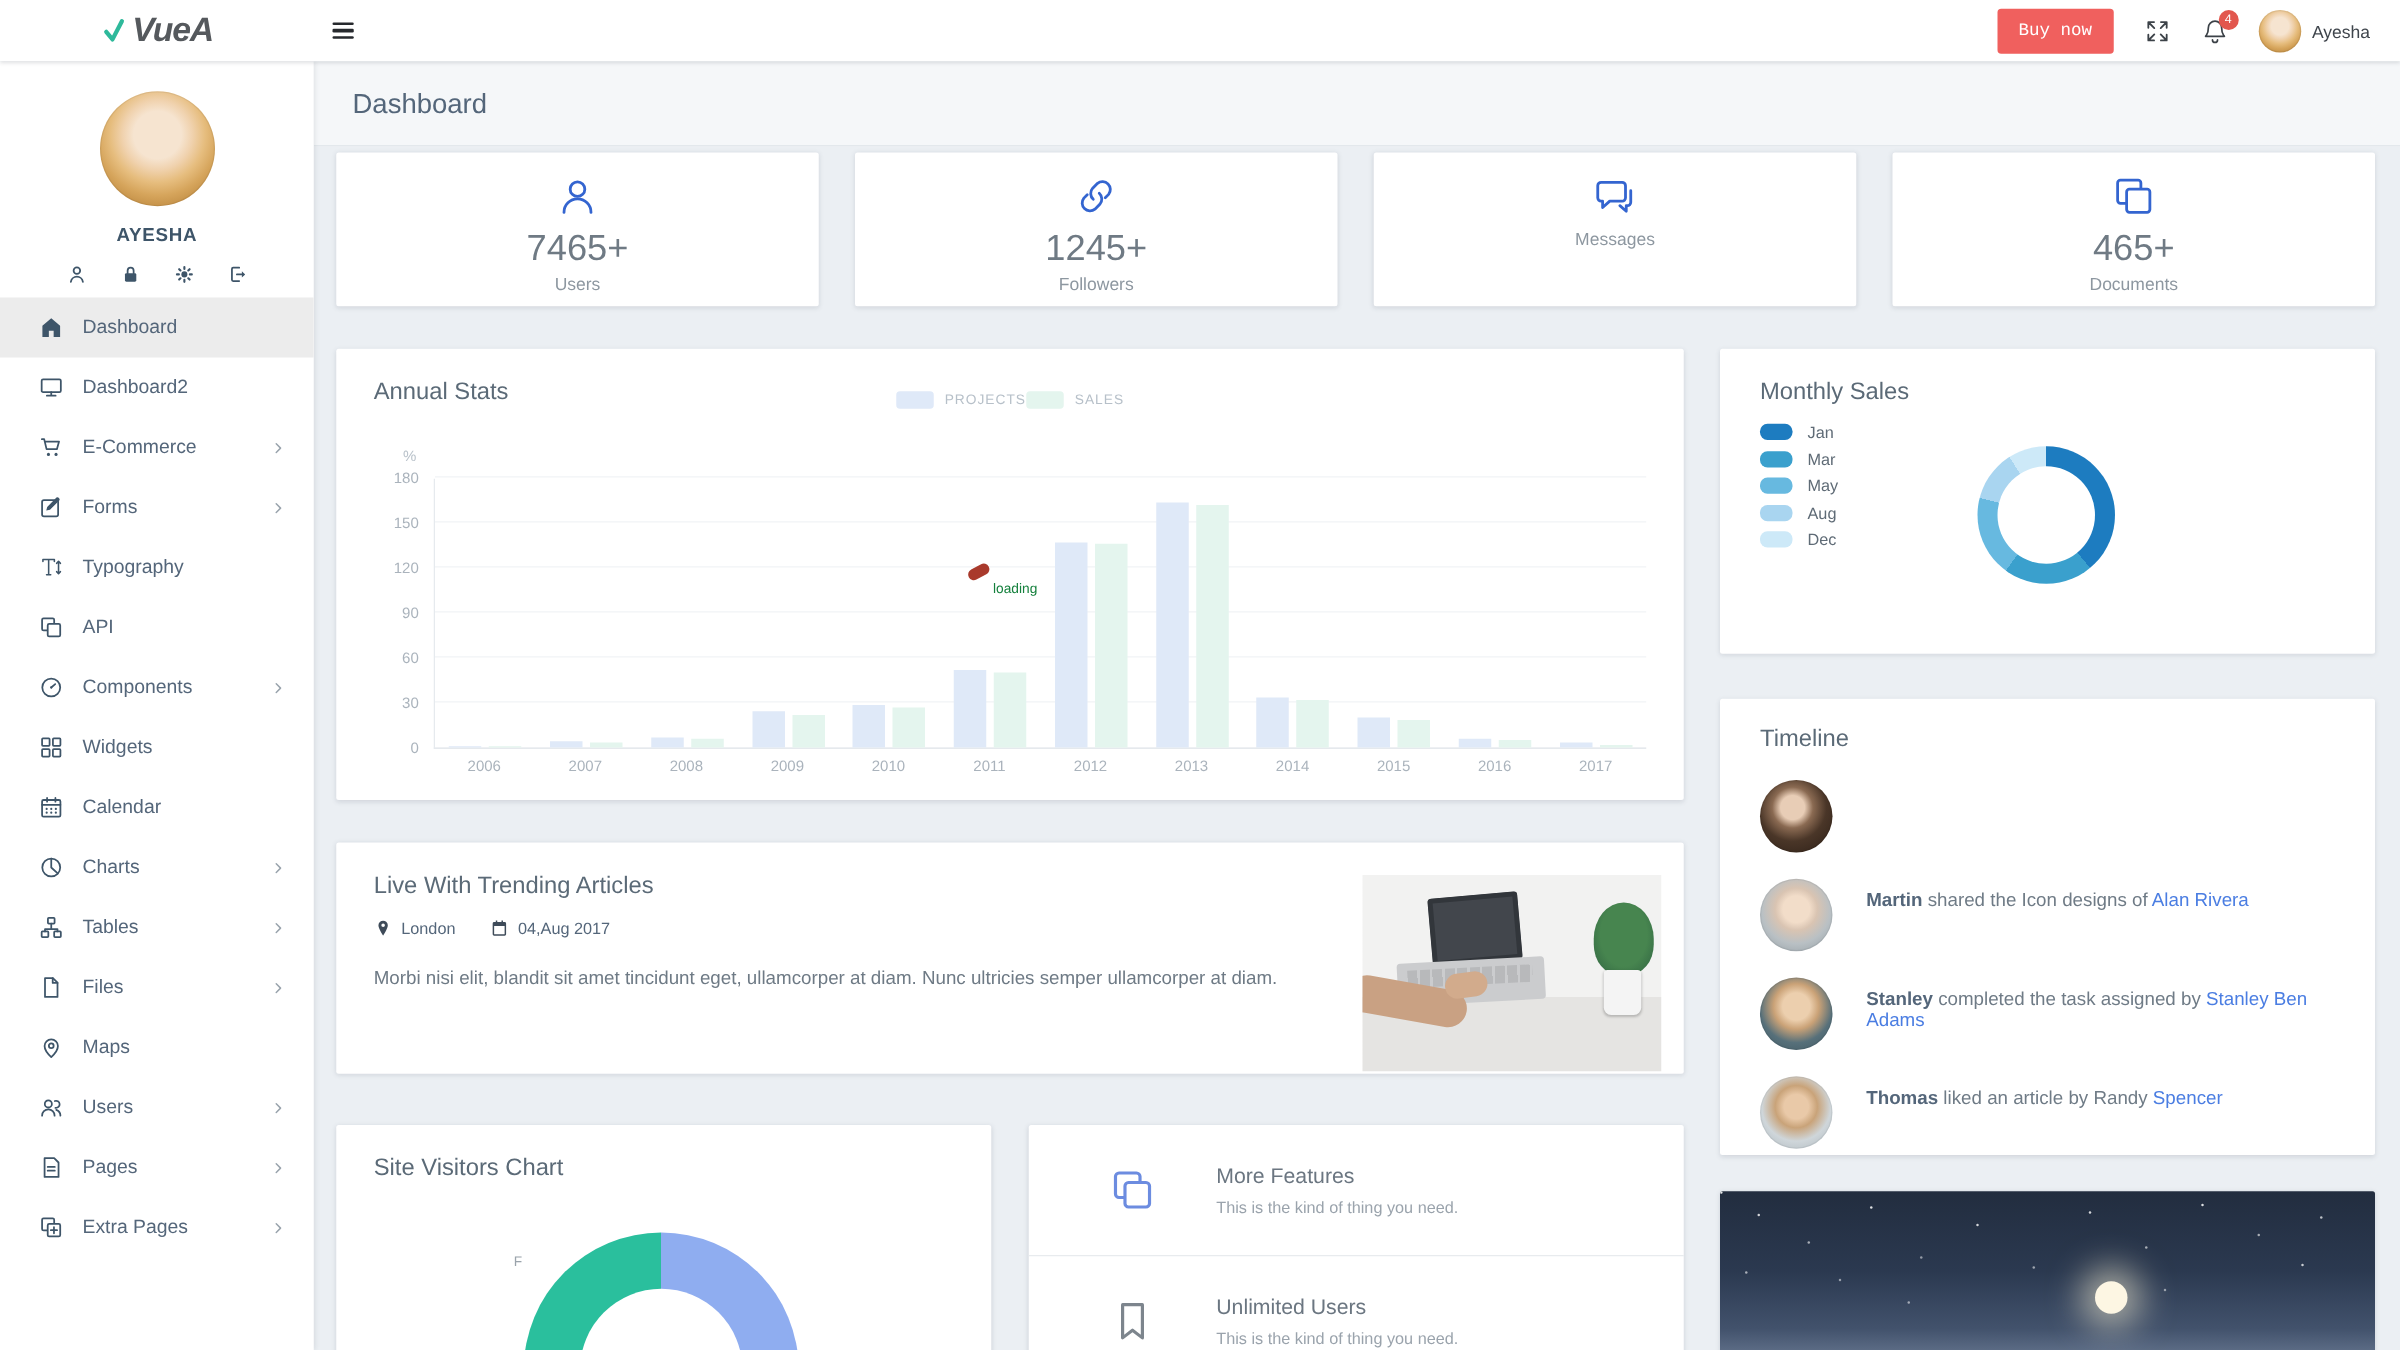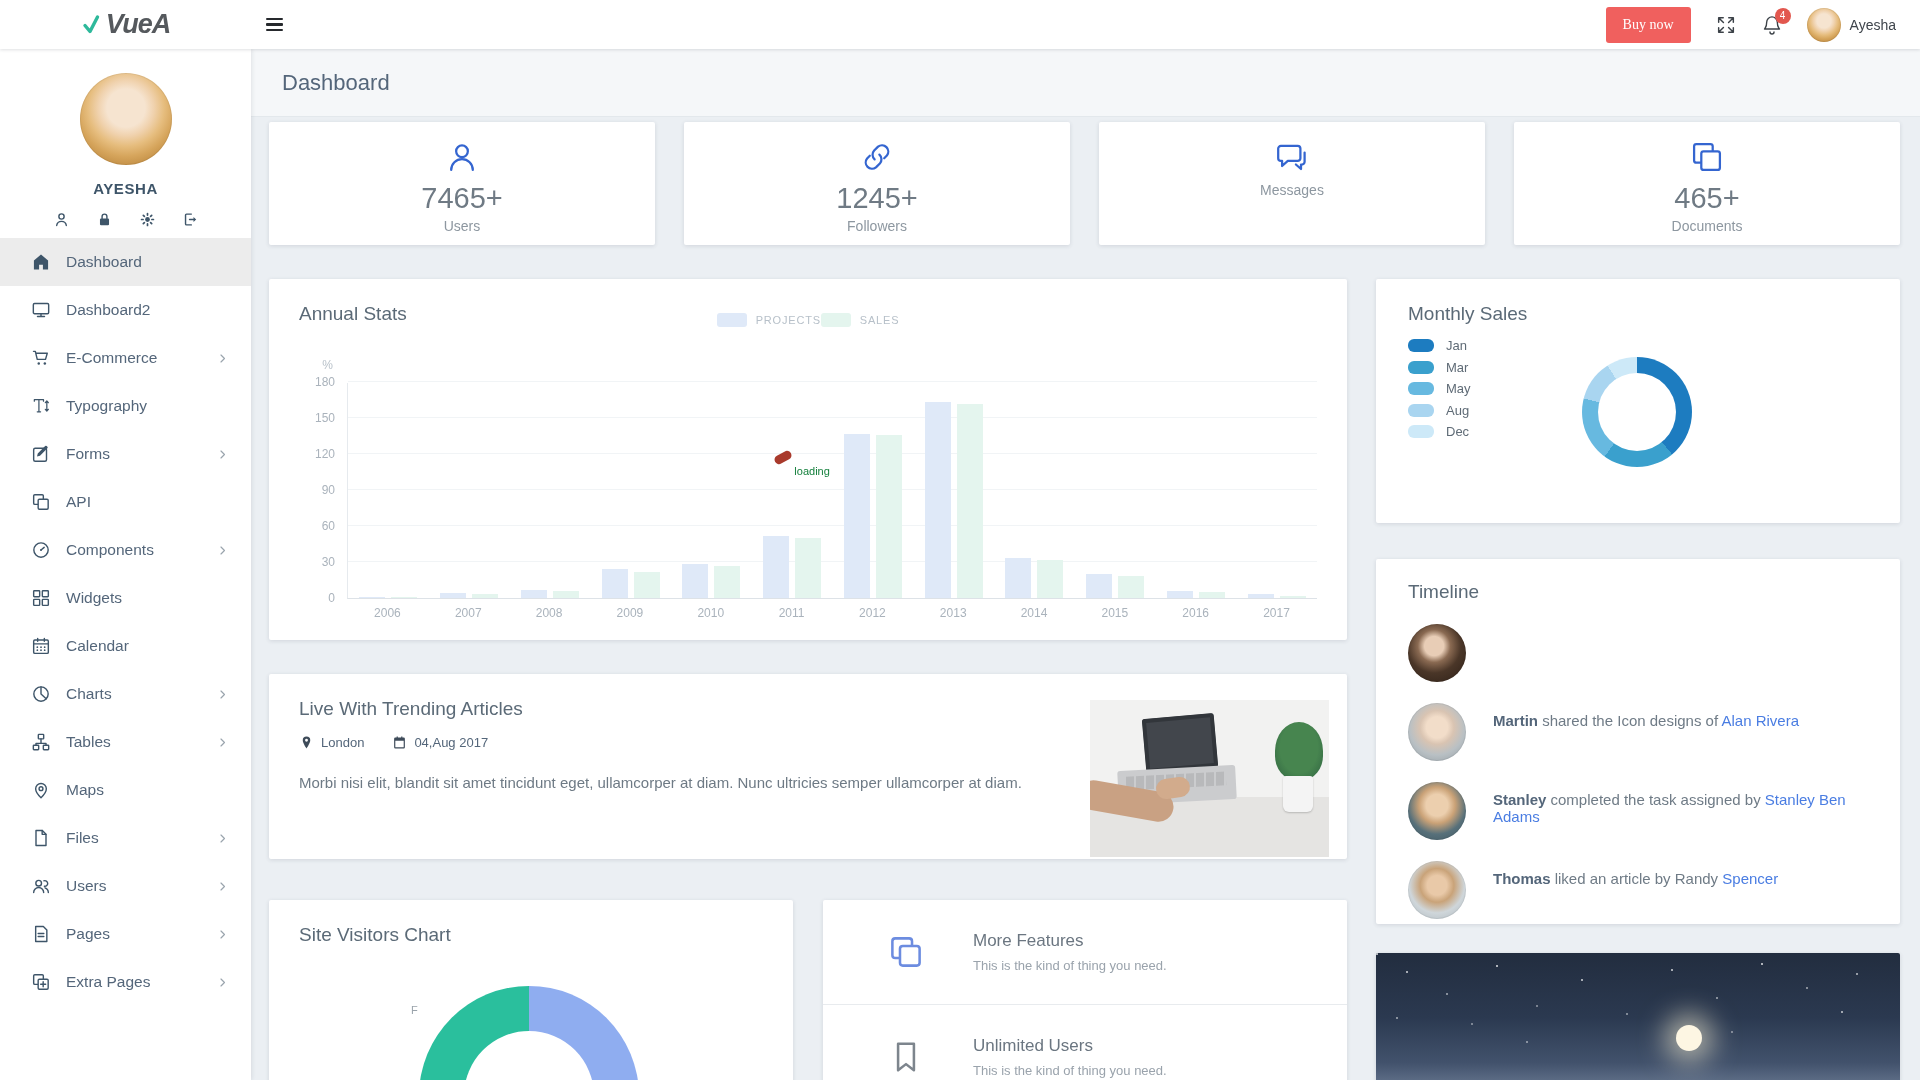--- a/index.html
+++ b/index.html
@@ -10,21 +10,21 @@
   .topbar{height:49px;background:#fff;display:flex;align-items:center;
     box-shadow:0 1px 3px rgba(40,50,60,.15);position:relative;z-index:20}
   .logo{width:251px;display:flex;align-items:center;justify-content:center;gap:1px;cursor:pointer}
   .logo svg{width:24px;height:24px;color:#2eb99b}
   .brand{font-size:27px;font-weight:bold;font-style:italic;color:#55595d;letter-spacing:-1px}
   .hamburger{margin-left:15px;width:26px;height:26px;border:none;background:none;cursor:pointer;
     display:flex;flex-direction:column;justify-content:center;gap:3px}
   .hamburger span{display:block;width:17px;height:2.6px;background:#26292d;border-radius:1px}
   .top-right{margin-left:auto;display:flex;align-items:center;gap:24px;padding-right:24px}
   .buy{background:#f0605e;color:#fff;border:none;border-radius:3px;padding:10px 17px;
-    font-size:14px;cursor:pointer;font-family:Liberation Serif, serif}
+    font-size:14px;cursor:pointer;font-family:Liberation Mono, monospace}
   .icon-btn{background:none;border:none;cursor:pointer;position:relative;color:#3c4248}
   .icon-btn svg{width:22px;height:22px}
   .badge{position:absolute;top:-6px;right:-8px;background:#e2574e;color:#fff;border-radius:50%;
     width:16px;height:16px;font-size:10px;display:flex;align-items:center;justify-content:center}
   .userchip{display:flex;align-items:center;gap:9px;cursor:pointer}
   .av-ayesha{border-radius:50%;background:
     radial-gradient(circle at 50% 38%,#f6e4d0 0 26%,#f0d2ae 38%,#e6bd7e 52%,#d6a55c 66%,#c08c43 82%,#a87b3c 100%);
     box-shadow:inset 0 0 0 1px rgba(0,0,0,.06)}
   .top-avatar{width:34px;height:34px}
   .top-name{font-size:14px;color:#3f454c}
@@ -263,40 +263,40 @@
           </span>
     <span>E-Commerce</span>
     <span class="nav-chev">
             <svg viewBox="0 0 24 24" fill="none" stroke="currentColor" stroke-width="2.2" stroke-linecap="round" stroke-linejoin="round">
               <path d="m9.2 5.6 6.4 6.4-6.4 6.4"></path>
             </svg>
           </span>
   </a>
         <a class="nav-item">
     <span class="nav-ic">
+            <svg viewBox="0 0 24 24" fill="none" stroke="currentColor" stroke-width="1.7" stroke-linecap="round" stroke-linejoin="round">
+              <rect x="3.2" y="5" width="15.4" height="15.6" rx="1.8"></rect>
+              <path fill="currentColor" stroke="none" d="m10.8 14.1 8.9-8.9c.5-.5.5-1.3 0-1.8l-.9-.9a1.3 1.3 0 0 0-1.8 0l-8.9 8.9-.9 3.6Z"></path>
+            </svg>
+          </span>
+    <span>Forms</span>
+    <span class="nav-chev">
+            <svg viewBox="0 0 24 24" fill="none" stroke="currentColor" stroke-width="2.2" stroke-linecap="round" stroke-linejoin="round">
+              <path d="m9.2 5.6 6.4 6.4-6.4 6.4"></path>
+            </svg>
+          </span>
+  </a>
+        <a class="nav-item">
+    <span class="nav-ic">
             <svg viewBox="0 0 24 24" fill="none" stroke="currentColor" stroke-width="1.5" stroke-linecap="round" stroke-linejoin="round">
               <path d="M4 6.2V4.4h11v1.8M9.5 4.6V19M7.5 19h4M19 6.5v11M17.2 8 19 6l1.8 2M17.2 16 19 18l1.8-2"></path>
             </svg>
           </span>
     <span>Typography</span>
 
-  </a>
-        <a class="nav-item">
-    <span class="nav-ic">
-            <svg viewBox="0 0 24 24" fill="none" stroke="currentColor" stroke-width="1.7" stroke-linecap="round" stroke-linejoin="round">
-              <rect x="3.2" y="5" width="15.4" height="15.6" rx="1.8"></rect>
-              <path fill="currentColor" stroke="none" d="m10.8 14.1 8.9-8.9c.5-.5.5-1.3 0-1.8l-.9-.9a1.3 1.3 0 0 0-1.8 0l-8.9 8.9-.9 3.6Z"></path>
-            </svg>
-          </span>
-    <span>Forms</span>
-    <span class="nav-chev">
-            <svg viewBox="0 0 24 24" fill="none" stroke="currentColor" stroke-width="2.2" stroke-linecap="round" stroke-linejoin="round">
-              <path d="m9.2 5.6 6.4 6.4-6.4 6.4"></path>
-            </svg>
-          </span>
   </a>
         <a class="nav-item">
     <span class="nav-ic">
             <svg viewBox="0 0 24 24" fill="none" stroke="currentColor" stroke-width="1.7" stroke-linecap="round" stroke-linejoin="round">
               <rect x="3.2" y="3.2" width="11.6" height="11.6" rx="1.4"></rect>
               <rect x="8.6" y="8.6" width="12" height="12" rx="1.4" fill="#fff"></rect>
             </svg>
           </span>
     <span>API</span>
 
@@ -365,40 +365,40 @@
     <span>Tables</span>
     <span class="nav-chev">
             <svg viewBox="0 0 24 24" fill="none" stroke="currentColor" stroke-width="2.2" stroke-linecap="round" stroke-linejoin="round">
               <path d="m9.2 5.6 6.4 6.4-6.4 6.4"></path>
             </svg>
           </span>
   </a>
         <a class="nav-item">
     <span class="nav-ic">
             <svg viewBox="0 0 24 24" fill="none" stroke="currentColor" stroke-width="1.7" stroke-linecap="round" stroke-linejoin="round">
+              <path d="M6 21V3h7.6L18 7.4V21Z"></path>
+              <path d="M13.4 3v4.6H18"></path>
+            </svg>
+          </span>
+    <span>Files</span>
+    <span class="nav-chev">
+            <svg viewBox="0 0 24 24" fill="none" stroke="currentColor" stroke-width="2.2" stroke-linecap="round" stroke-linejoin="round">
+              <path d="m9.2 5.6 6.4 6.4-6.4 6.4"></path>
+            </svg>
+          </span>
+  </a>
+        <a class="nav-item">
+    <span class="nav-ic">
+            <svg viewBox="0 0 24 24" fill="none" stroke="currentColor" stroke-width="1.7" stroke-linecap="round" stroke-linejoin="round">
               <path d="M12 21.2S5.6 15.4 5.6 10.6a6.4 6.4 0 1 1 12.8 0c0 4.8-6.4 10.6-6.4 10.6Z"></path>
               <circle cx="12" cy="10.4" r="2.3"></circle>
             </svg>
           </span>
     <span>Maps</span>
 
-  </a>
-        <a class="nav-item">
-    <span class="nav-ic">
-            <svg viewBox="0 0 24 24" fill="none" stroke="currentColor" stroke-width="1.7" stroke-linecap="round" stroke-linejoin="round">
-              <path d="M6 21V3h7.6L18 7.4V21Z"></path>
-              <path d="M13.4 3v4.6H18"></path>
-            </svg>
-          </span>
-    <span>Files</span>
-    <span class="nav-chev">
-            <svg viewBox="0 0 24 24" fill="none" stroke="currentColor" stroke-width="2.2" stroke-linecap="round" stroke-linejoin="round">
-              <path d="m9.2 5.6 6.4 6.4-6.4 6.4"></path>
-            </svg>
-          </span>
   </a>
         <a class="nav-item">
     <span class="nav-ic">
             <svg viewBox="0 0 24 24" fill="none" stroke="currentColor" stroke-width="1.7" stroke-linecap="round" stroke-linejoin="round">
               <circle cx="9.2" cy="8.6" r="3.4"></circle>
               <path d="M3.2 19.8a6 6 0 0 1 12 0"></path>
               <path d="M15.4 5.8a3.4 3.4 0 1 1 .6 6.5M16.8 14.2a6 6 0 0 1 4 5.6"></path>
             </svg>
           </span>
     <span>Users</span>

